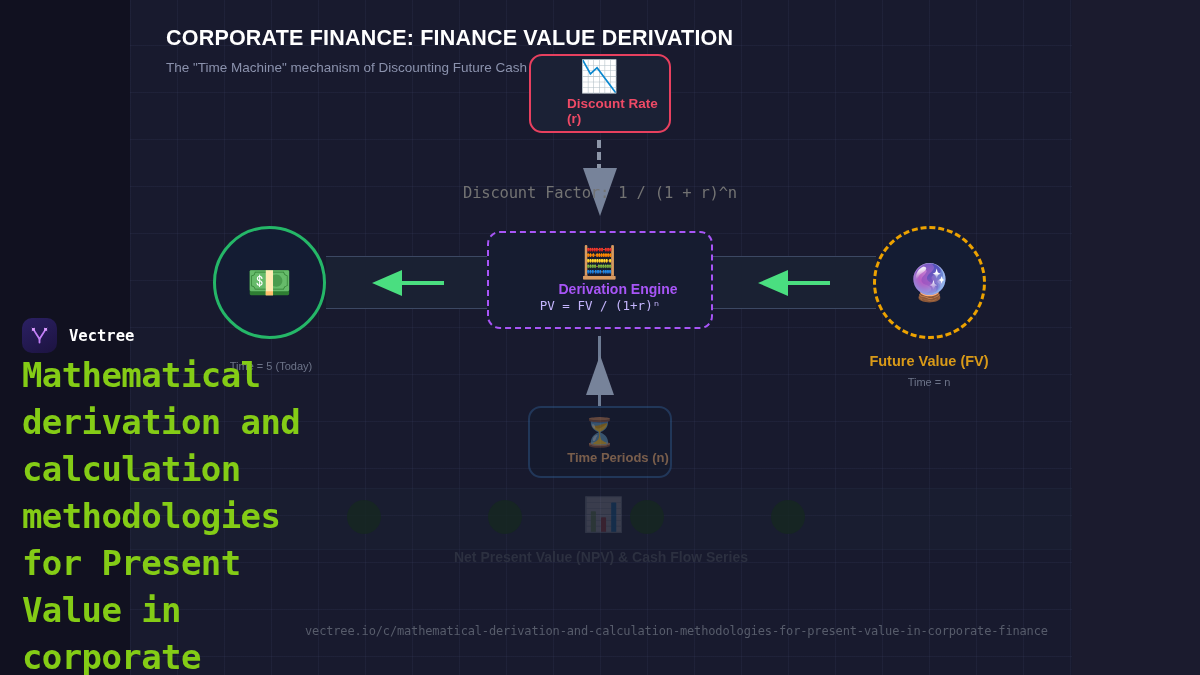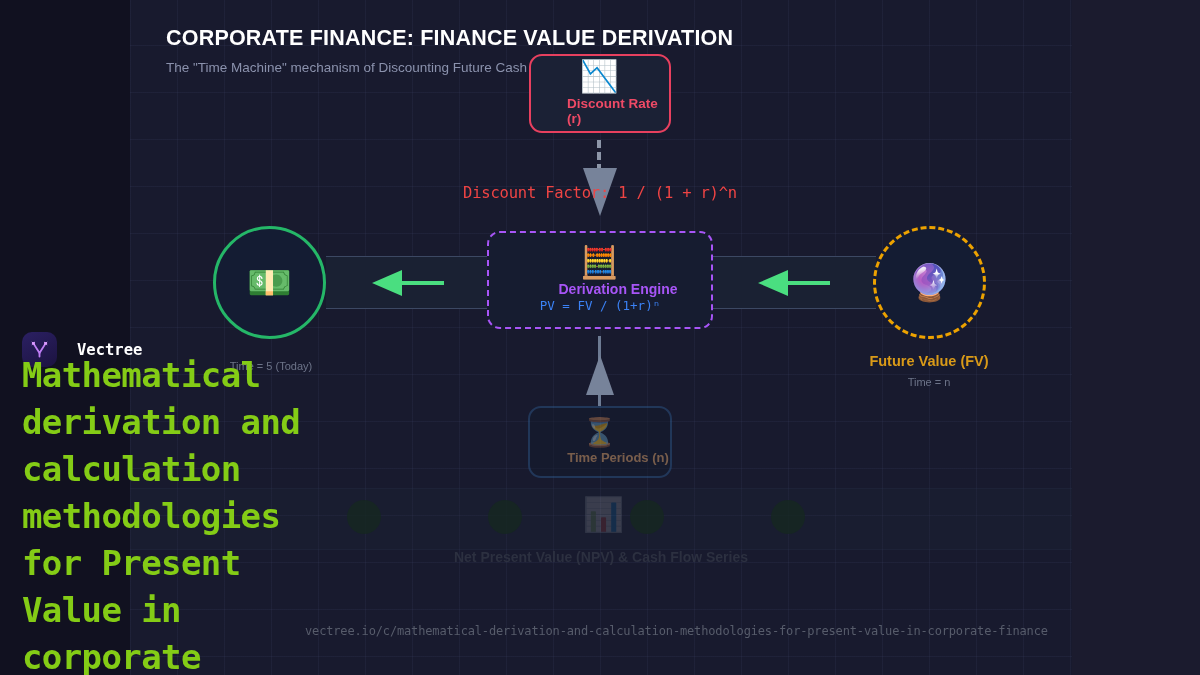--- a/index.html
+++ b/index.html
@@ -48,21 +48,21 @@
     position:absolute; border-radius:13px;
     background:#1c2338;
     display:flex; flex-direction:column;
     align-items:center; justify-content:center;
     z-index:8;
   }
   .node-emoji{ line-height:1; }
   .node-title{ font-weight:bold;margin-left:36px; }
   .node-formula{
     font-family:"DejaVu Sans Mono", monospace;
-    color:#3b82f6;
+    color:#c4b5fd;
   }
 
   
   #node-discount{
     left:529px; top:54px; width:142px; height:79px;
     border:2.5px solid #e8405f;
     background:#1b2135;
   }
   #node-discount .node-emoji{ font-size:31px; margin-bottom:4px; }
   #node-discount .node-title{ font-size:13.5px; color:#ef4a66; }
@@ -152,21 +152,21 @@
     position:absolute; left:586px; top:355px; width:0; height:0;
     border-left:14px solid transparent;
     border-right:14px solid transparent;
     border-bottom:40px solid #77839a;
     z-index:3;
   }
 
   #discount-factor-label{
     position:absolute; left:0; top:184px; width:1200px; text-align:center;
     font-family:"DejaVu Sans Mono", monospace;
-    font-size:15.5px; color:#ef4444; z-index:5; letter-spacing:-.2px;
+    font-size:15.5px; color:#737373; z-index:5; letter-spacing:-.2px;
   }
 
   
   #faded-group{ position:absolute; left:130px; top:478px; width:942px; height:90px; z-index:2; }
   #faded-band{
     position:absolute; left:0; top:10px; width:942px; height:62px;
     background:rgba(30,40,60,.22);
     border-top:1px solid rgba(90,110,150,.07);
     border-bottom:1px solid rgba(90,110,150,.07);
   }
@@ -174,21 +174,21 @@
     position:absolute; top:22px; width:34px; height:34px; border-radius:50%;
     background:#15281f; opacity:.72;
   }
   #faded-emoji{ position:absolute; left:453px; top:17px; font-size:33px; opacity:.14; }
   #faded-label{
     position:absolute; left:0; top:71px; width:942px; text-align:center;
     font-size:14px; font-weight:bold; color:#2c3040;
   }
 
   
-  #brand{ position:absolute; left:22px; top:332px; display:flex; align-items:center; gap:20px; z-index:20;justify-content:space-between; }
+  #brand{ position:absolute; left:22px; top:318px; display:flex; align-items:center; gap:12px; z-index:20;justify-content:space-between; }
   #brand-mark{
     width:35px; height:35px; border-radius:10px;
     background:linear-gradient(150deg,#2b2063,#1c1340);
     display:flex; align-items:center; justify-content:center;
   }
   #brand-name{ font-family:"DejaVu Sans Mono", monospace; font-size:15.5px; font-weight:bold; color:#ffffff; }
   #overlay-headline{
     position:absolute; left:22px; top:352px; width:330px; z-index:20;
     font-family:"DejaVu Sans Mono", monospace;
     font-size:34px; font-weight:bold; color:#84cc16;

